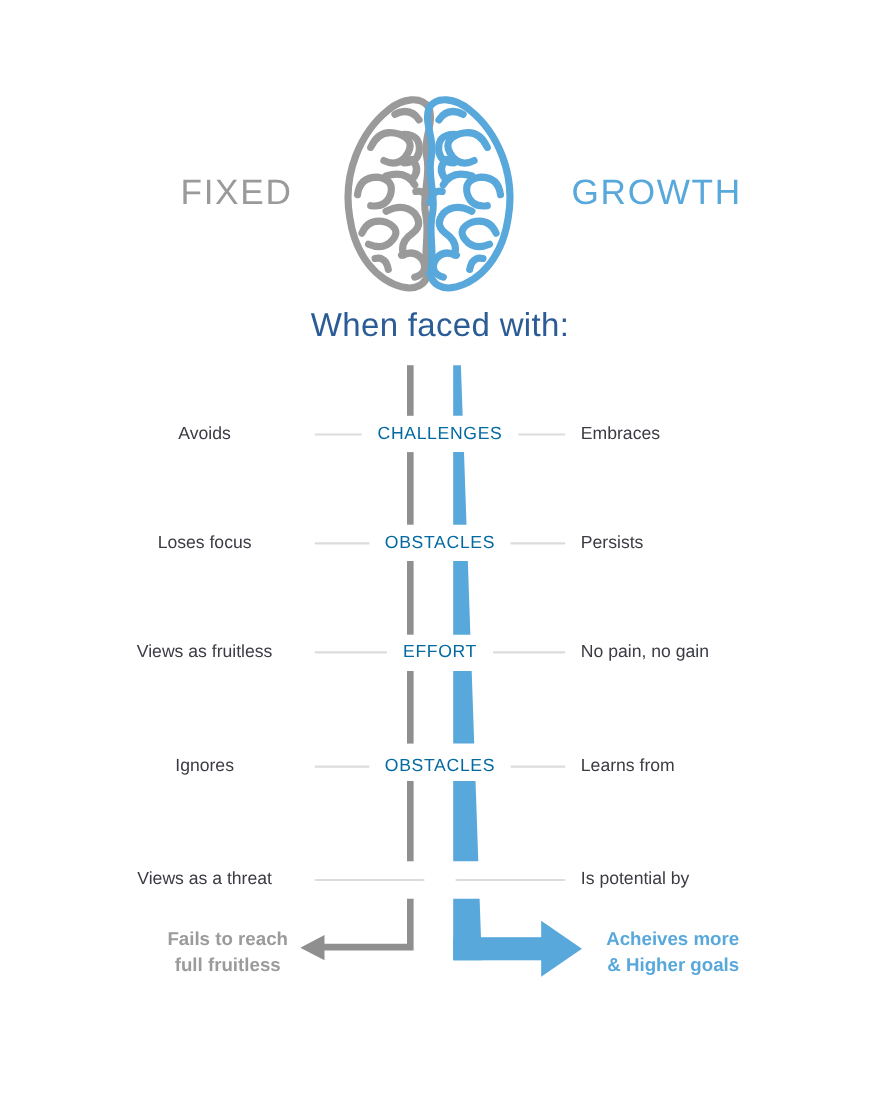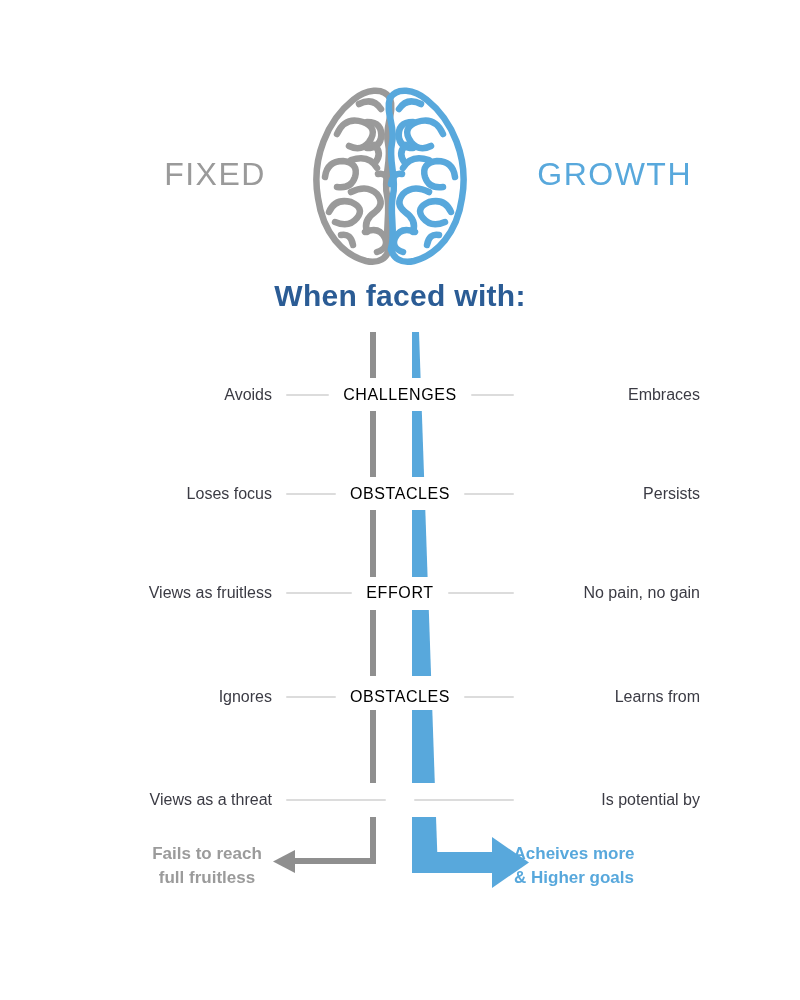--- a/index.html
+++ b/index.html
@@ -10,53 +10,53 @@
     font-family:"Liberation Sans","DejaVu Sans",sans-serif;
     overflow:hidden;
   }
   
   .hemi-label{
     position:absolute;top:156px;width:190px;
     font-size:32px;letter-spacing:1.5px;text-align:center;
     font-weight:400;
   }
   #fixed-label{left:120px;color:#9a9a9a;}
-  #growth-label{left:502px;color:#58a8dc;text-align:right;}
+  #growth-label{left:502px;color:#58a8dc;}
   #brain{position:absolute;left:299px;top:82px;width:190px;height:188px;}
   
   #title{
     position:absolute;left:0;top:279px;width:800px;
-    text-align:center;font-size:30px;font-weight:700;color:#2b5c95;
+    text-align:center;font-size:30px;font-weight:400;color:#2b5c95;
     letter-spacing:0.3px;
   }
   
   .row{
     position:absolute;left:100px;width:600px;height:28px;
     display:flex;align-items:center;
   }
   .row .side-label{
     flex:0 0 172px;font-size:16px;color:#3b3b44;line-height:28px;white-space:nowrap;
   }
-  .row .side-label.fixed{text-align:right;}
-  .row .side-label.growth{text-align:right;}
+  .row .side-label.fixed{text-align:center;}
+  .row .side-label.growth{text-align:left;}
   .row .connector{
     flex:1 1 auto;height:2px;background:#dcdcdc;margin:0 14px;border-radius:1px;
     min-width:8px;
   }
   .row .category{
-    flex:0 0 auto;font-size:16px;font-weight:500;color:#000000;
+    flex:0 0 auto;font-size:16px;font-weight:500;color:#0369a1;
     letter-spacing:0.6px;white-space:nowrap;line-height:28px;
   }
   
   .outcome{
     position:absolute;top:842px;width:150px;
     font-size:17px;font-weight:700;line-height:24px;text-align:center;
   }
   #outcome-fixed{left:132px;color:#9b9b9b;}
-  #outcome-growth{left:499px;color:#58a8dc;}
+  #outcome-growth{left:522px;color:#58a8dc;text-align:right;}
   
   .overlay{position:absolute;left:0;top:0;pointer-events:none;}
 </style>
 </head>
 <body>
 
 <div id="canvas">
 
   <svg id="brain" viewBox="0 0 190 188" fill="none">
     <defs>

